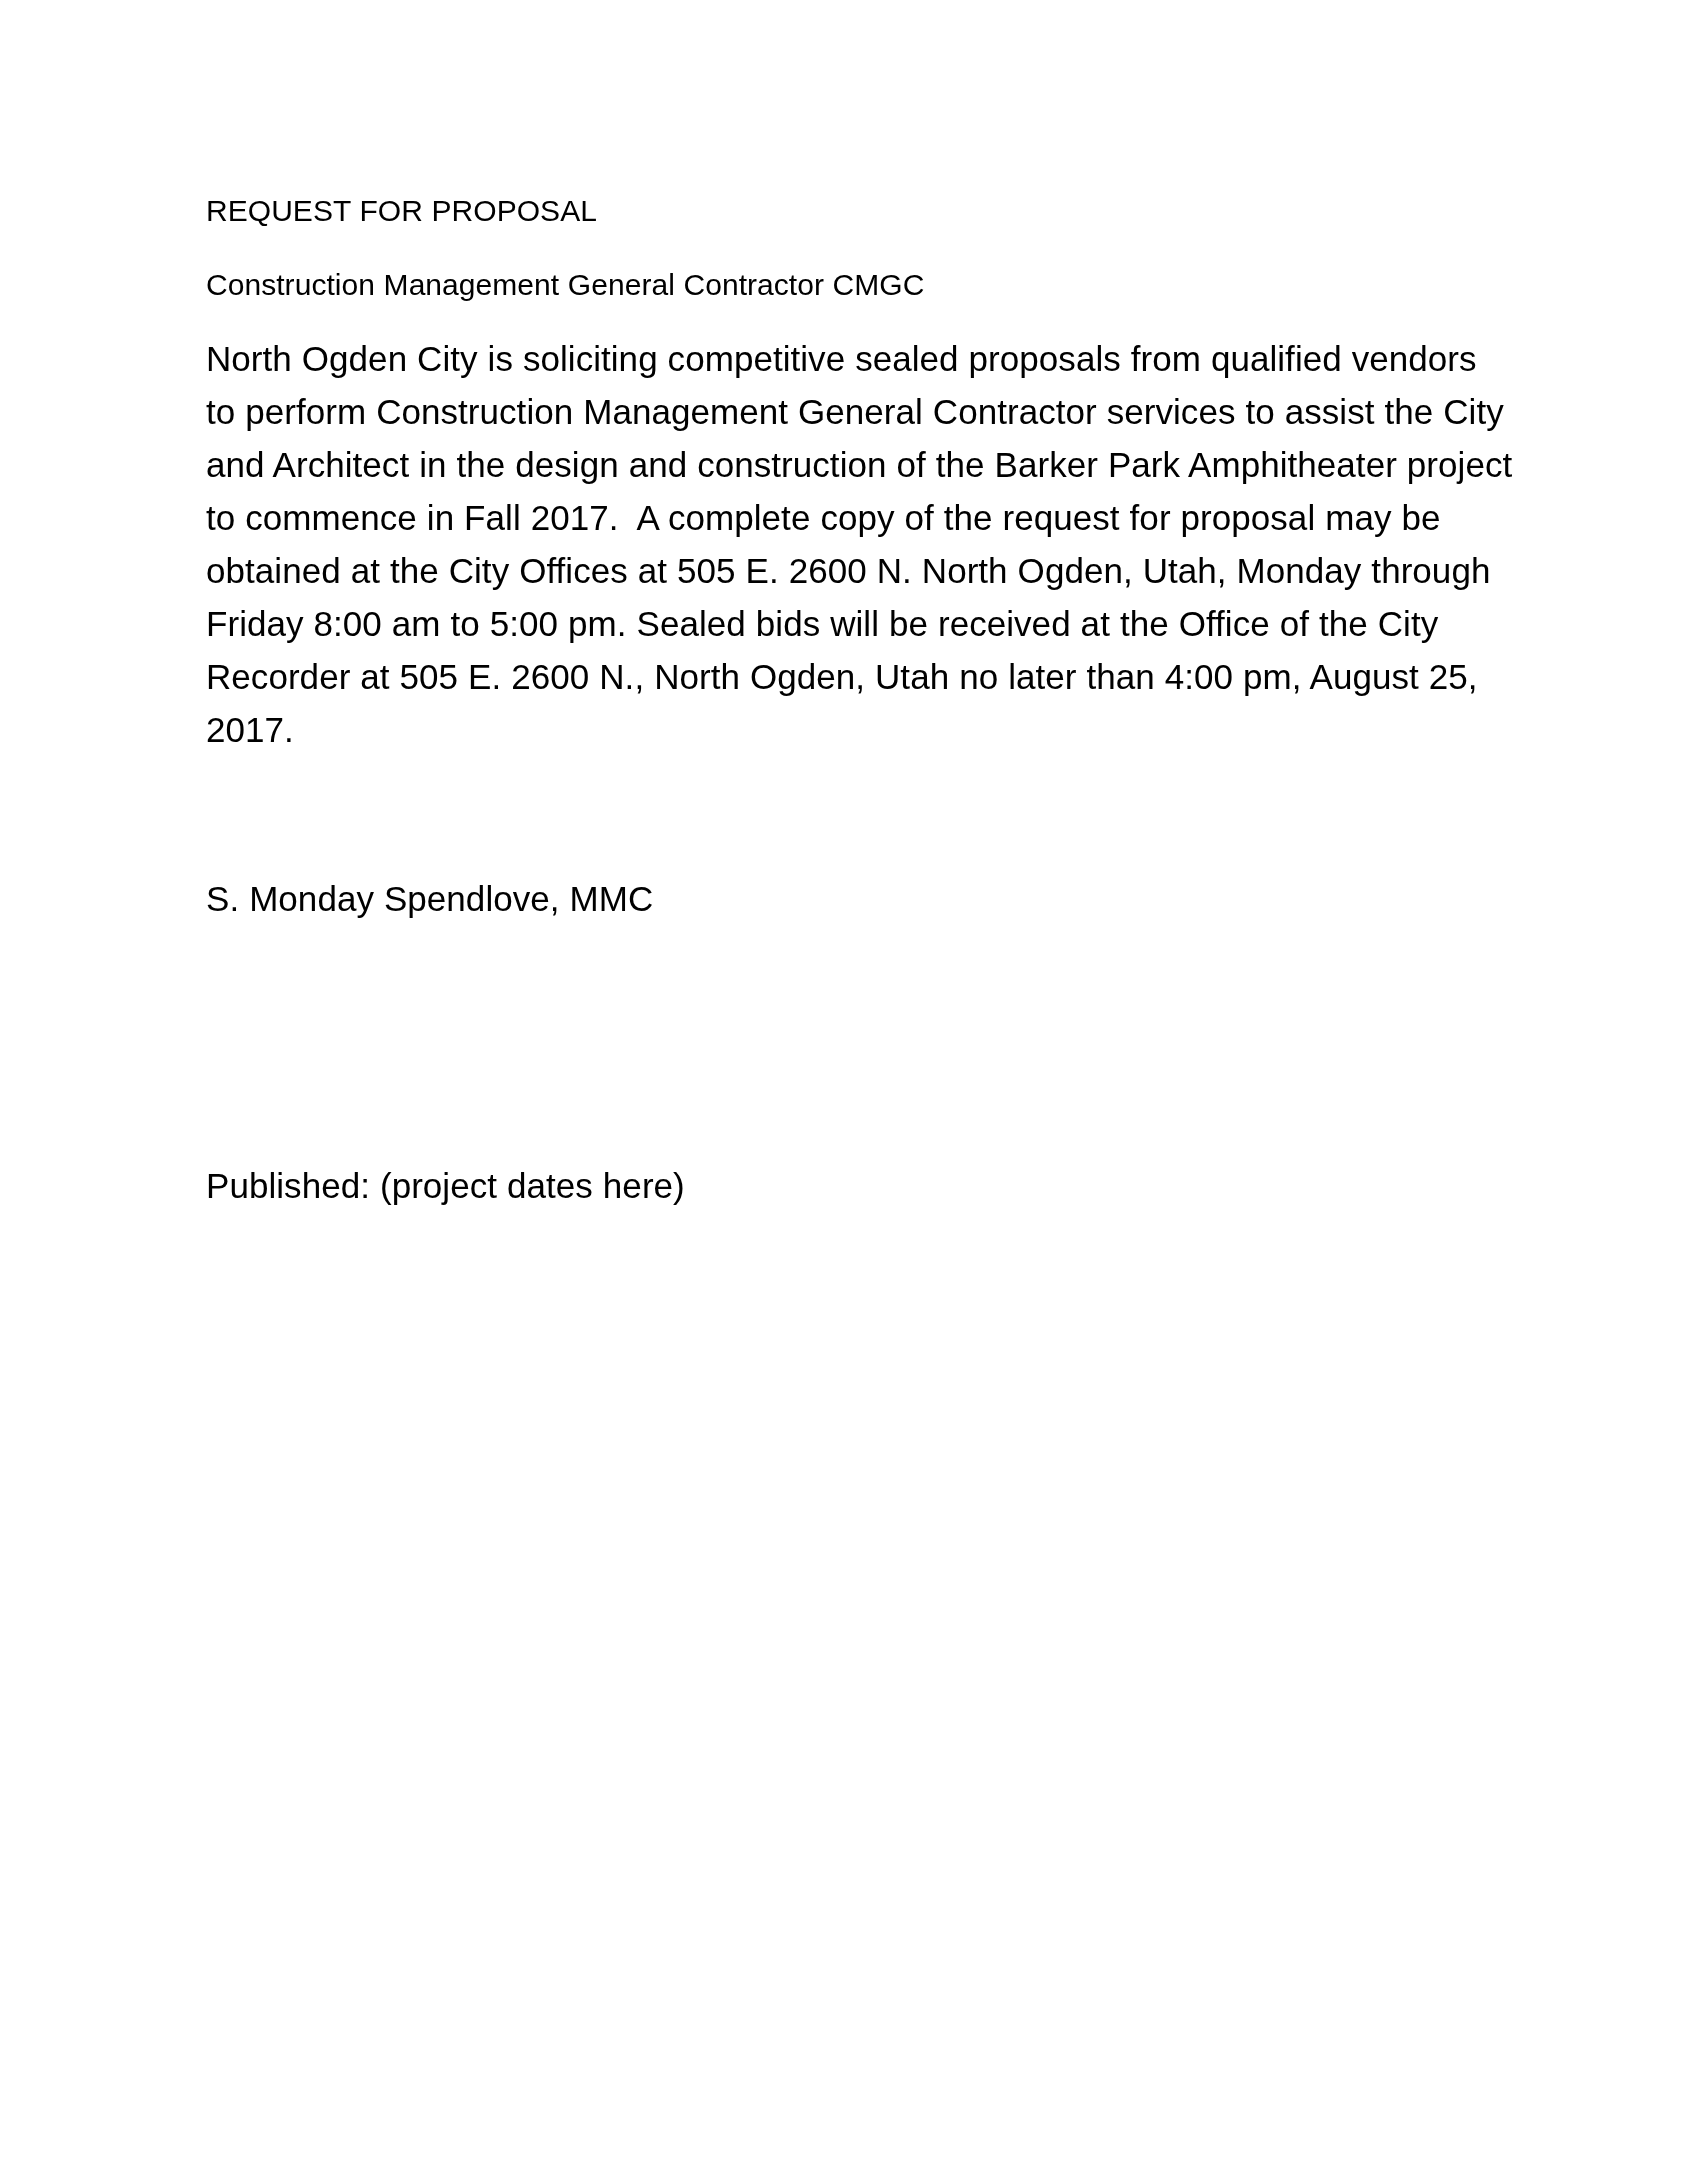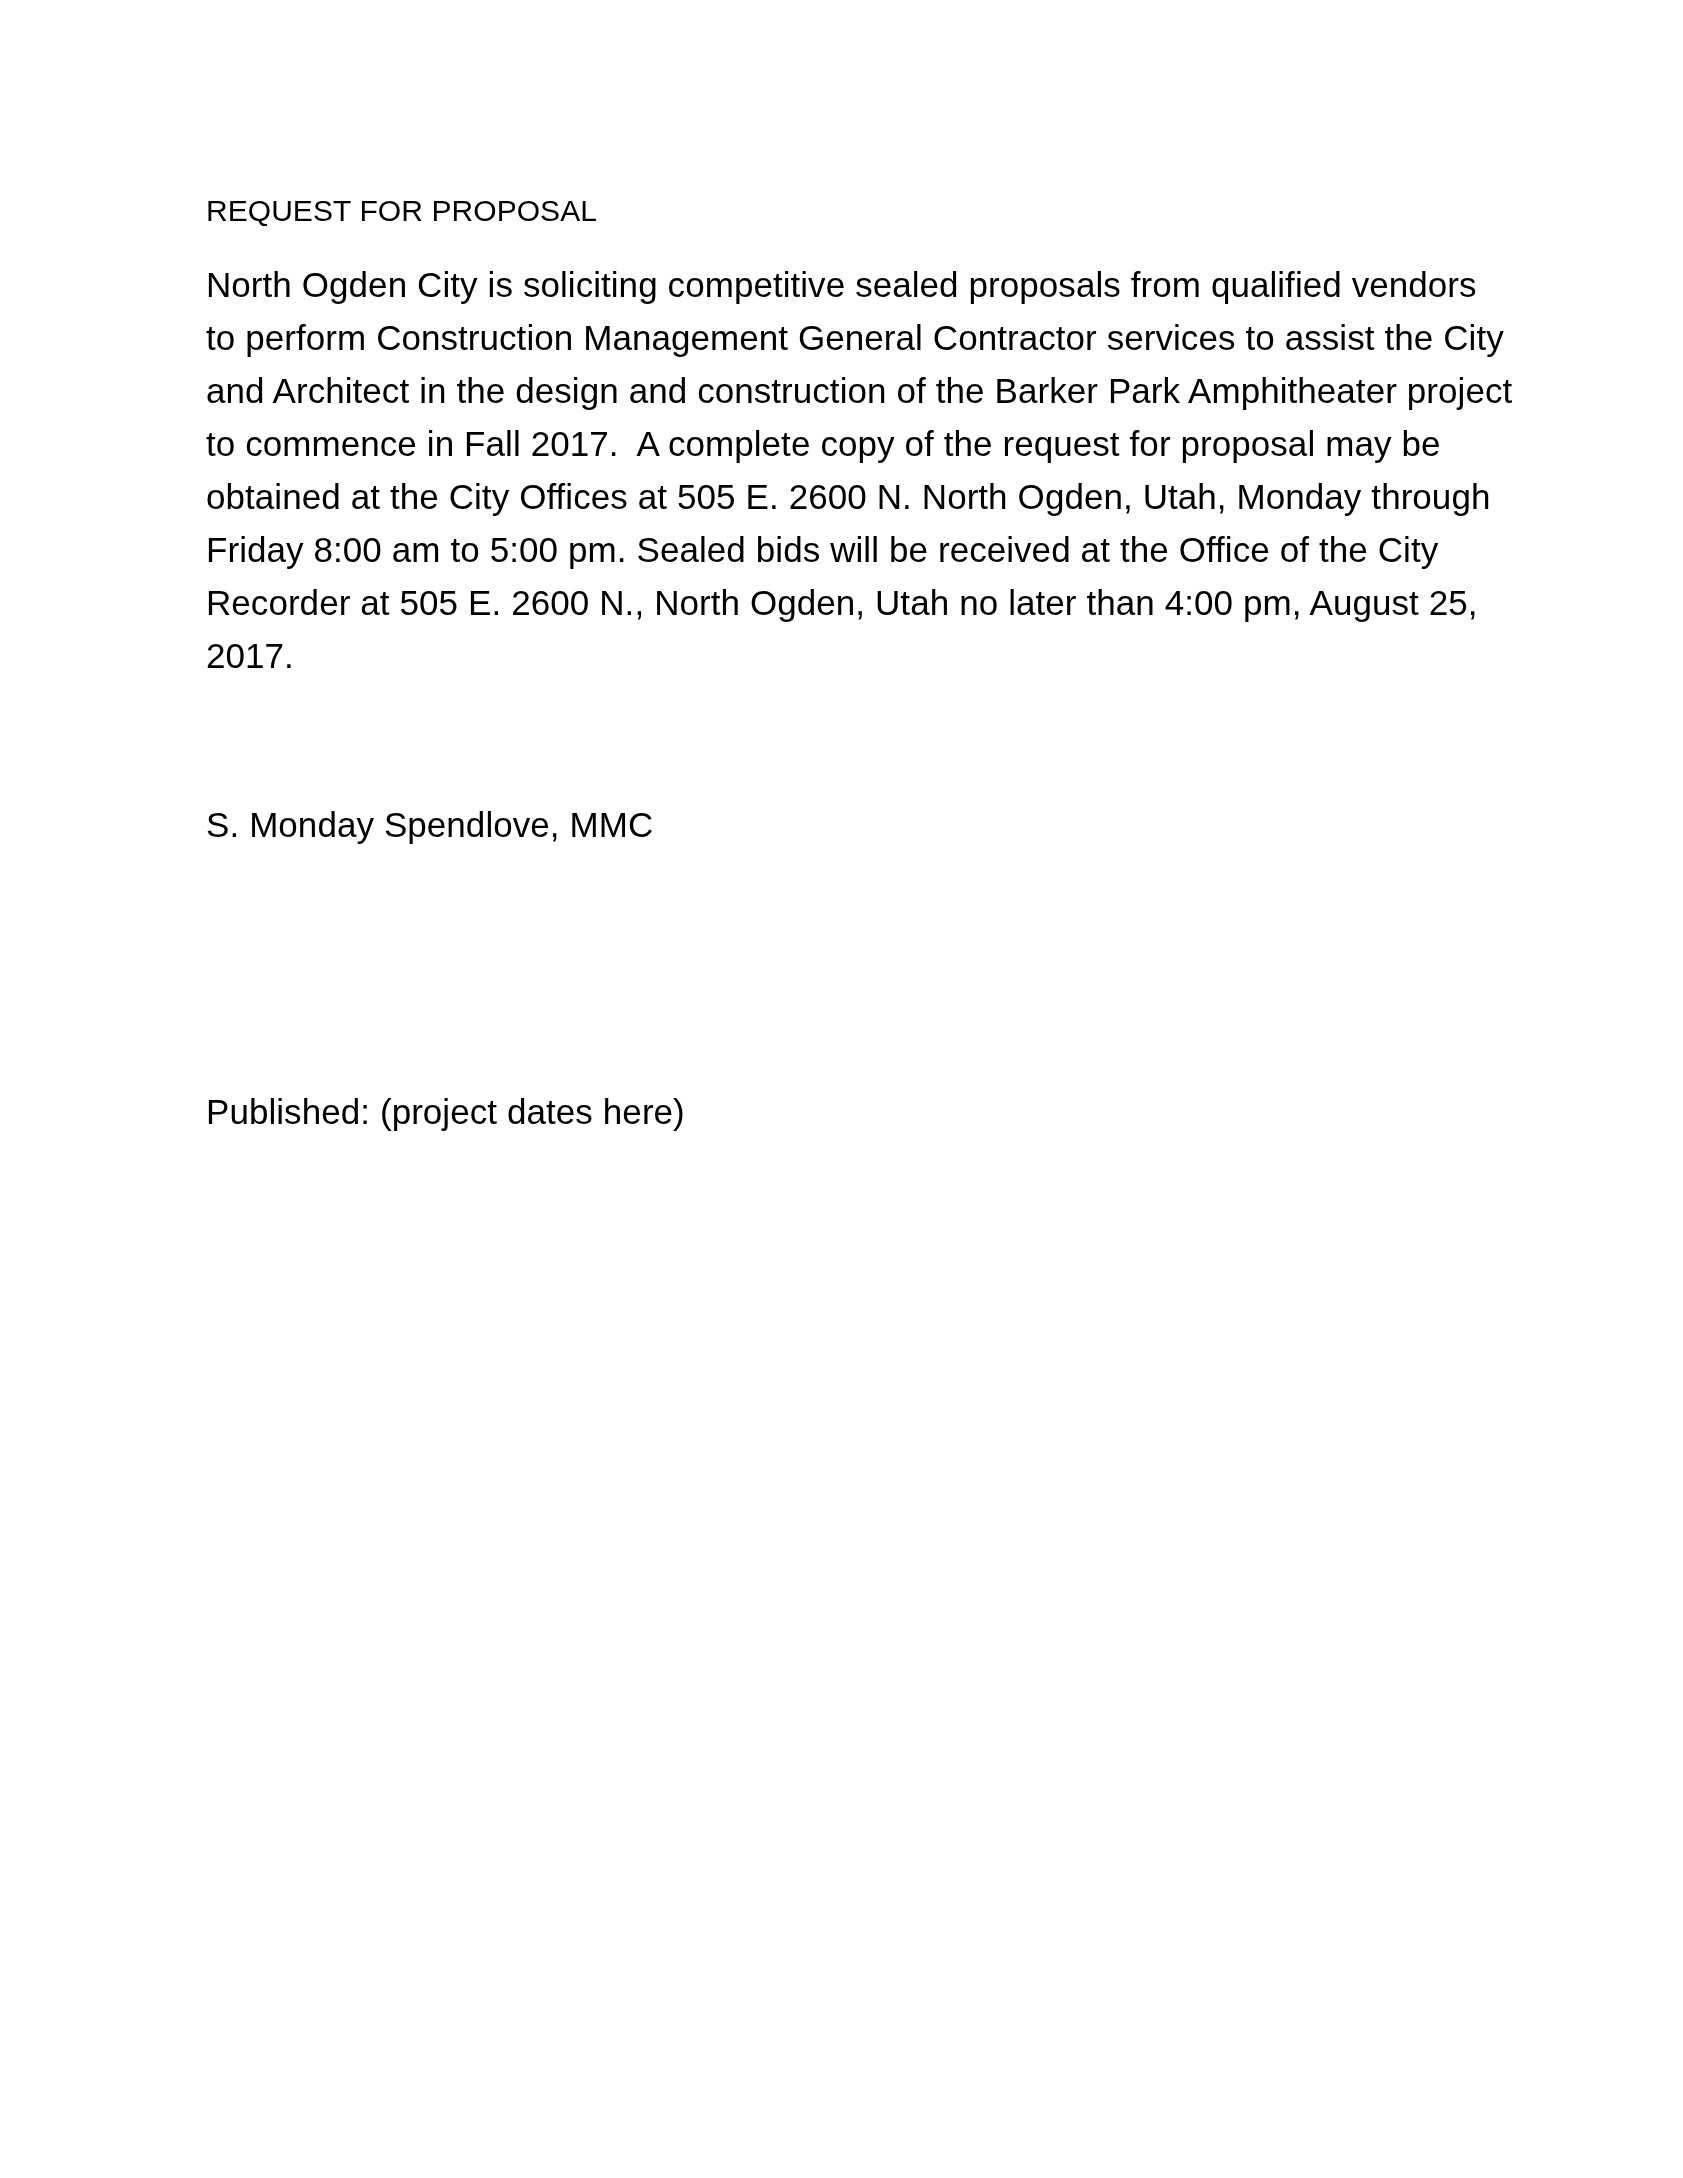--- a/index.html
+++ b/index.html
@@ -71,20 +71,21 @@
 </style>
 </head>
 <body>
 
 <div class="page">
 
   <div class="doc-body">
 
     <p class="para para-title">REQUEST FOR PROPOSAL</p>
 
+    <p class="para para-subtitle">Construction Management General Contractor CMGC</p>
 
     <p class="para para-main">North Ogden City is soliciting competitive sealed proposals from qualified vendors to perform Construction Management General Contractor services to assist the City and Architect in the design and construction of the Barker Park Amphitheater project to commence in Fall 2017.  A complete copy of the request for proposal may be obtained at the City Offices at 505 E. 2600 N. North Ogden, Utah, Monday through Friday 8:00 am to 5:00 pm. Sealed bids will be received at the Office of the City Recorder at 505 E. 2600 N., North Ogden, Utah no later than 4:00 pm, August 25, 2017.</p>
 
     <div class="spacer-a"></div>
 
     <p class="para para-signature">S. Monday Spendlove, MMC</p>
 
 
     <div class="spacer-b"></div>
 

